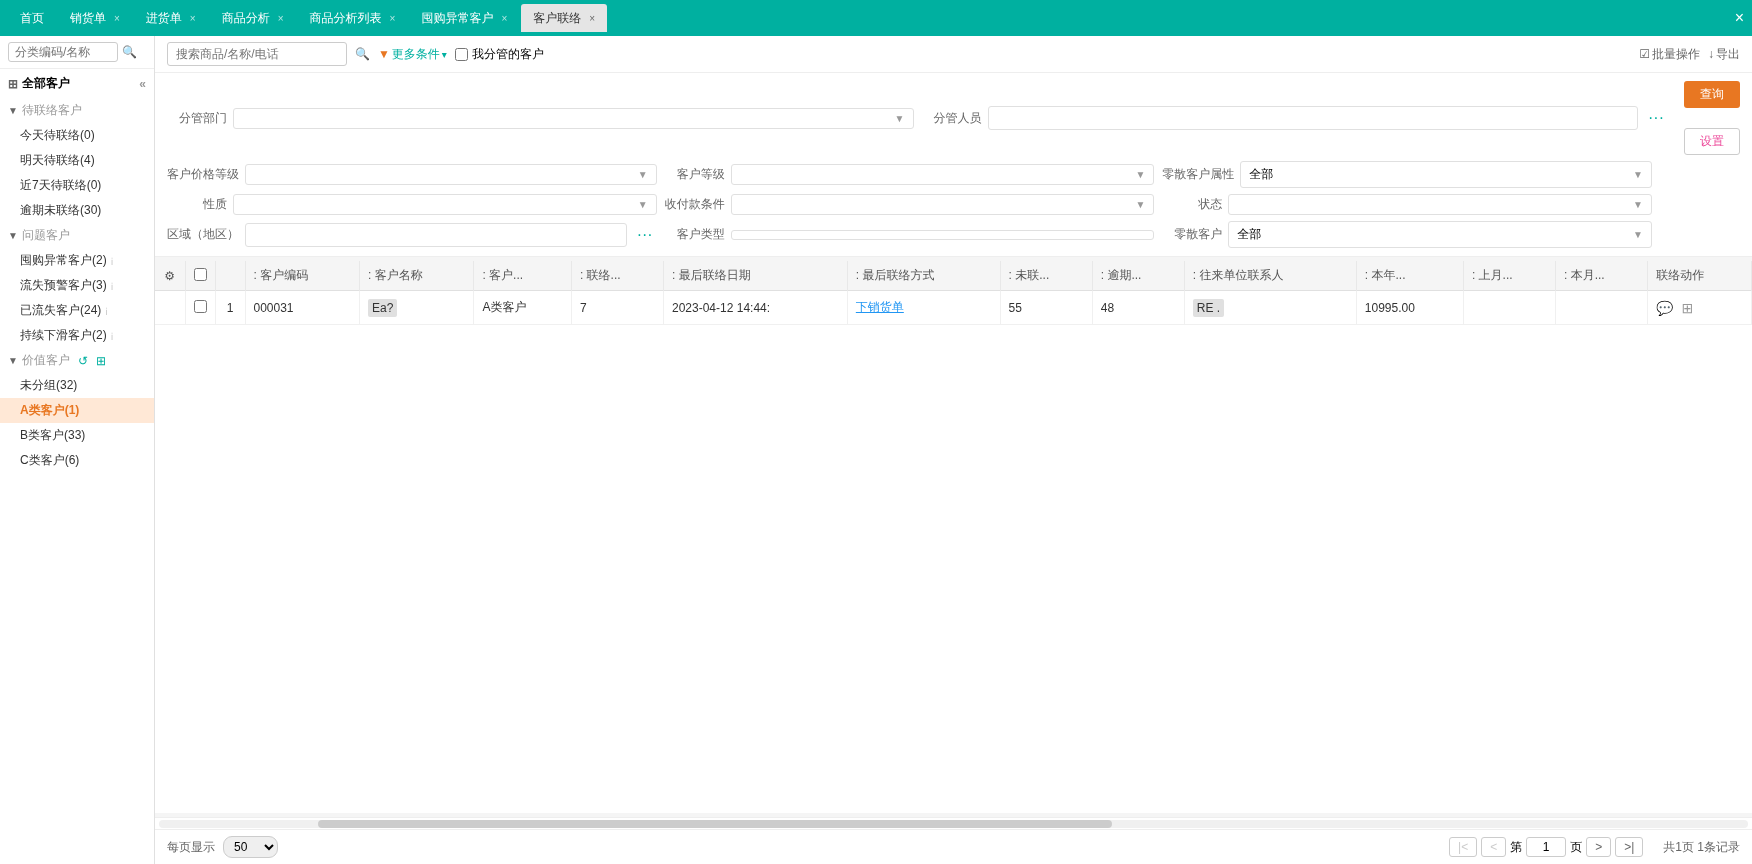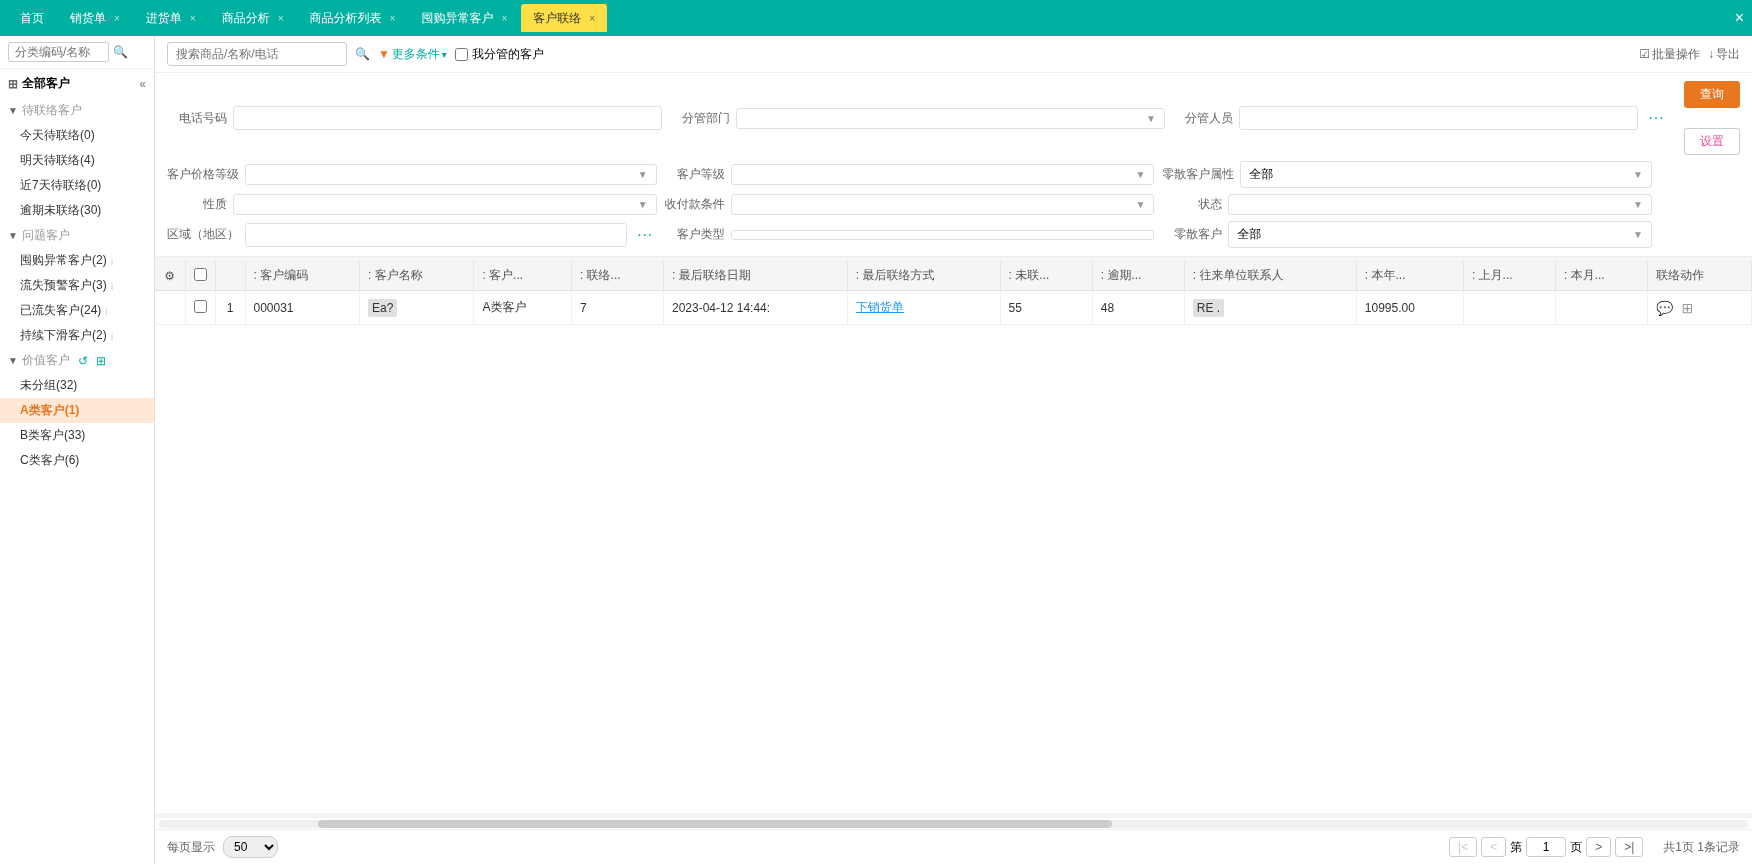--- a/index.html
+++ b/index.html
@@ -20,21 +20,21 @@
       padding: 0 12px;
       border-radius: 3px 3px 0 0;
       display: flex;
       align-items: center;
       color: #fff;
       cursor: pointer;
       white-space: nowrap;
       gap: 4px;
     }
     .nav-tab.active {
-      background: #fde047;
+      background: #e5e5e5;
       color: #333;
     }
     .nav-tab .close-x {
       font-size: 10px;
       opacity: 0.7;
       margin-left: 4px;
     }
     .nav-tab.home {
       background: transparent;
     }
@@ -66,21 +66,21 @@
     .sidebar-search {
       padding: 6px 8px;
       display: flex;
       align-items: center;
       border-bottom: 1px solid #eee;
     }
     .sidebar-search input {
       border: 1px solid #ccc;
       border-radius: 3px;
       padding: 2px 6px;
-      width: 101px;
+      width: 110px;
       font-size: 12px;
       color: #999;
     }
     .sidebar-search .search-icon {
       margin-left: 4px;
       color: #00b0a0;
       cursor: pointer;
     }
     .sidebar-header {
       padding: 6px 8px;
@@ -497,24 +497,20 @@
           <span>↓</span>
           <span>导出</span>
         </span>
       </div>
     </div>
 
     <div class="adv-filter">
 
       <div class="adv-filter-row">
         <div class="filter-field">
-          <span class="filter-label">电话号码</span>
-          <input type="text" class="filter-input" style="flex: 1.5 1 0%;">
-        </div>
-        <div class="filter-field">
           <span class="filter-label">分管部门</span>
           <div class="filter-select">
             <span></span>
             <span class="down-arrow">▼</span>
           </div>
         </div>
         <div class="filter-field">
           <span class="filter-label">分管人员</span>
           <input type="text" class="filter-input" style="flex: 1.5 1 0%;">
           <span class="filter-more-btn">···</span>

